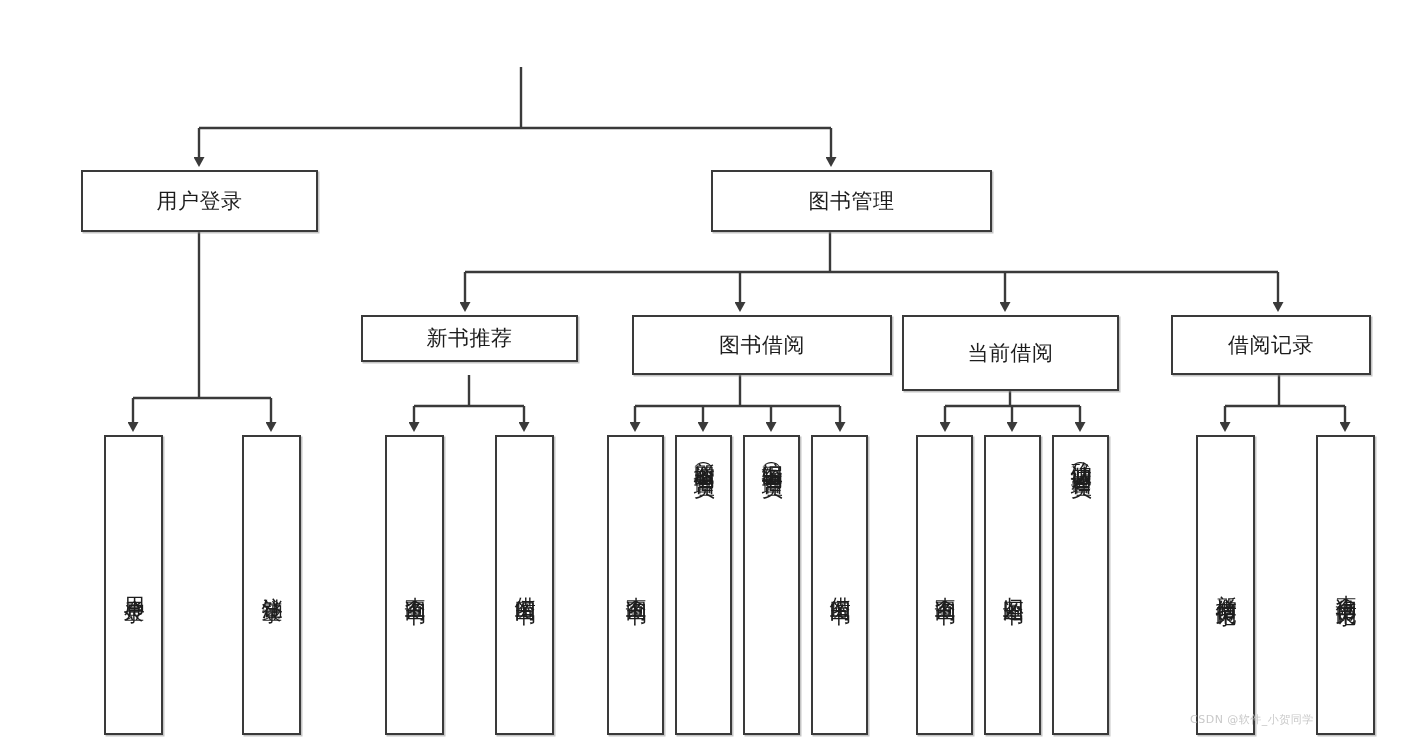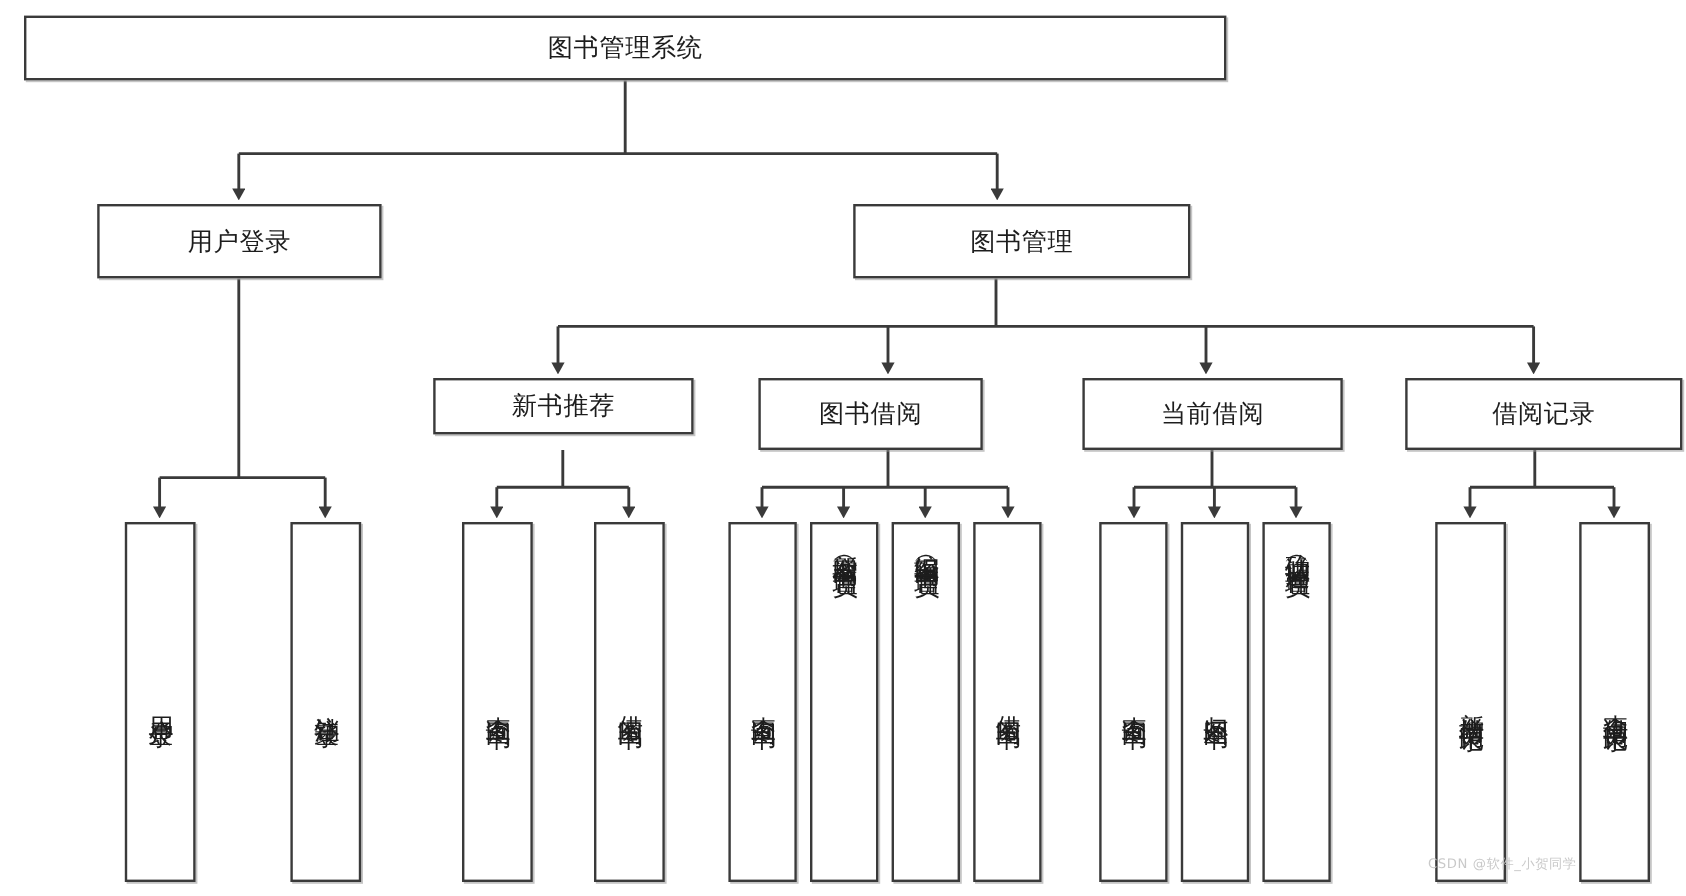--- a/index.html
+++ b/index.html
@@ -101,45 +101,42 @@
       <path d="M1012,406 L1012,423" marker-end="url(#arrow)"></path>
       <path d="M1080,406 L1080,423" marker-end="url(#arrow)"></path>
 
       <path d="M1279,375 L1279,406"></path>
       <path d="M1225,406 L1345,406"></path>
       <path d="M1225,406 L1225,423" marker-end="url(#arrow)"></path>
       <path d="M1345,406 L1345,423" marker-end="url(#arrow)"></path>
     </g>
   </svg>
 
-  <div class="node" style="left:20px;top:13px;width:1002px;height:54px;">
-    <span class="lbl">图书管理系统</span>
-  </div>
 
   <div class="node" style="left:81px;top:170px;width:237px;height:62px;">
     <span class="lbl">用户登录</span>
   </div>
 
   <div class="node" style="left:711px;top:170px;width:281px;height:62px;">
     <span class="lbl">图书管理</span>
   </div>
 
   <div class="node" style="left:361px;top:315px;width:217px;height:47px;">
     <span class="lbl">新书推荐</span>
   </div>
 
-  <div class="node" style="left:632px;top:315px;width:187px;height:60px;">
+  <div class="node" style="left:632px;top:315px;width:260px;height:60px;">
     <span class="lbl">图书借阅</span>
   </div>
 
-  <div class="node" style="left:902px;top:315px;width:217px;height:60px;">
+  <div class="node" style="left:902px;top:315px;width:217px;height:76px;">
     <span class="lbl">当前借阅</span>
   </div>
 
-  <div class="node" style="left:1171px;top:315px;width:231px;height:60px;">
+  <div class="node" style="left:1171px;top:315px;width:200px;height:60px;">
     <span class="lbl">借阅记录</span>
   </div>
 
   <div class="node vertical vert-mid" style="left:104px;top:435px;width:59px;height:300px;">
     <span class="lbl">用户登录</span>
   </div>
 
   <div class="node vertical vert-mid" style="left:242px;top:435px;width:59px;height:300px;">
     <span class="lbl">注销登录</span>
   </div>

